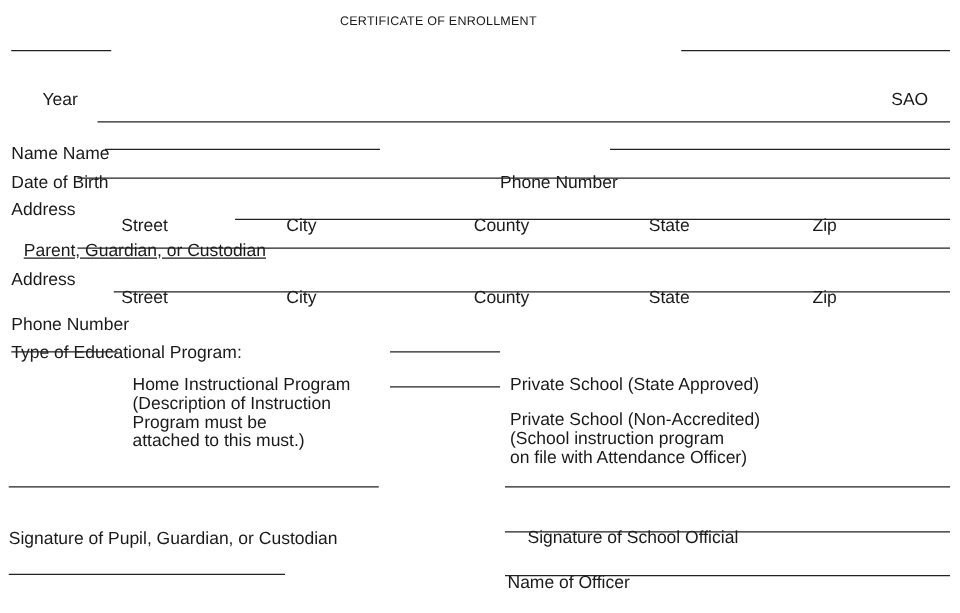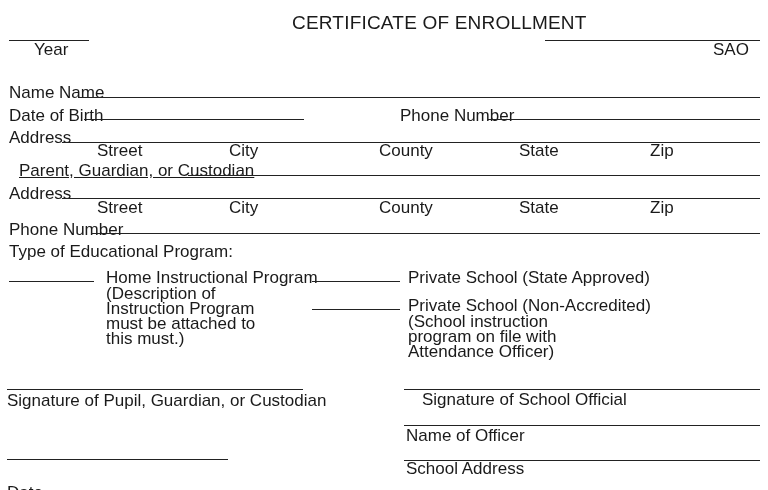--- a/index.html
+++ b/index.html
@@ -2,22 +2,22 @@
 <html><head>
   <meta charset="utf-8">
   <style>
     html, body { margin:0; padding:0; }
     body {
       width:768px; height:490px; background:#ffffff; position:relative; overflow:hidden;
       font-family:"Liberation Sans", sans-serif; color:#1a1a1a; font-size:12px;
     }
     .abs { position:absolute; white-space:nowrap; }
     .line { position:absolute; height:0; border-top:1.5px solid #222; }
-    .title { font-size:19px; letter-spacing:0.2px;margin-left:20px; }
-    .lbl { font-size:17px; line-height:14px; }
+    .title { font-size:10px; letter-spacing:0.2px; }
+    .lbl { font-size:14px; line-height:14px;margin-top:29px; }
     .multi { white-space:normal; line-height:15px; }
   </style>
 </head>
 <body>
 
 <div class="abs title" style="left:272px;top:12px;">CERTIFICATE OF ENROLLMENT</div>
 
 <div class="line" style="left:9px;top:40px;width:80px;"></div>
 <div class="abs lbl" style="left:34px;top:43px;">Year</div>
 

